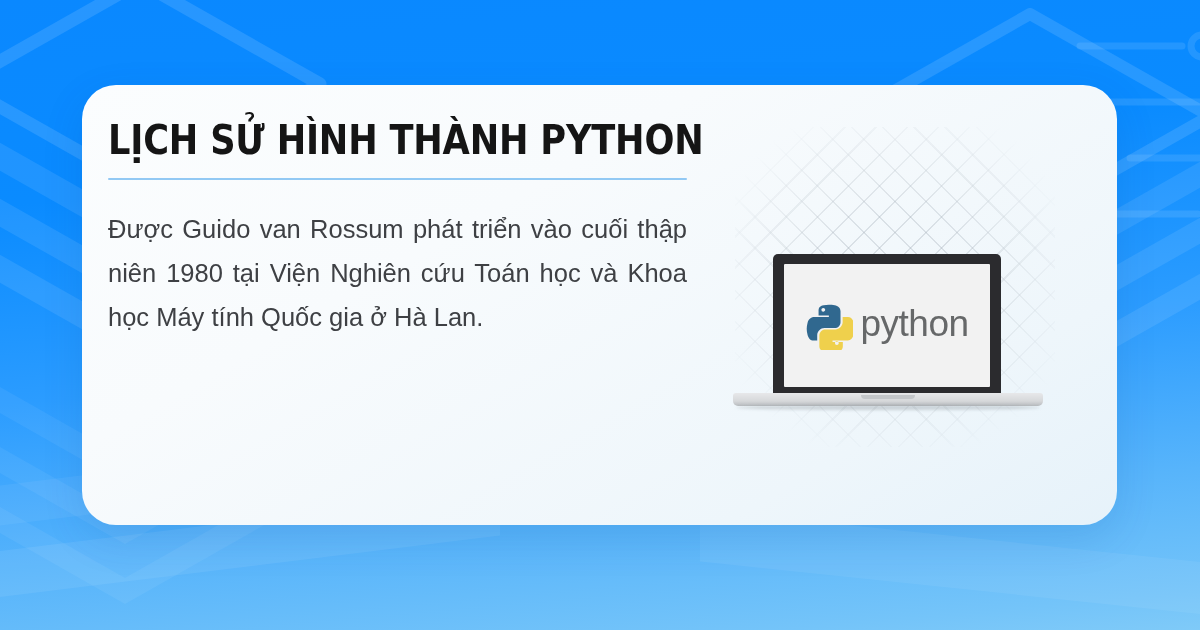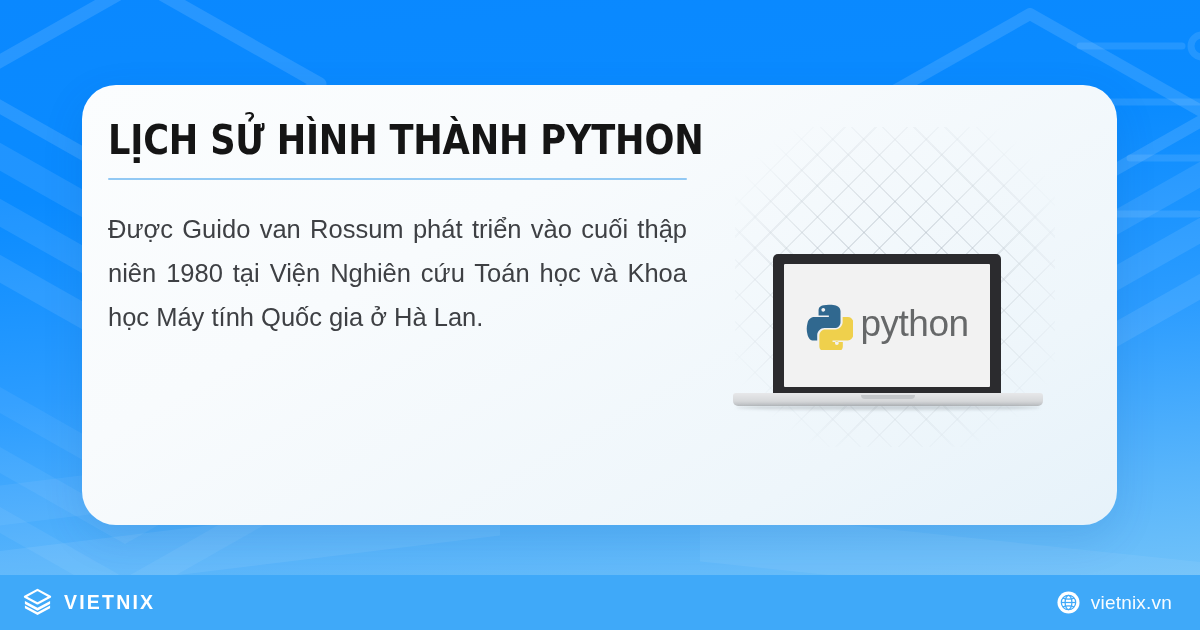--- a/index.html
+++ b/index.html
@@ -322,40 +322,14 @@
           </div>
           <div id="laptop-base"></div>
           <div id="laptop-notch"></div>
           <div id="laptop-shadow"></div>
         </div>
       </div>
 
     </div>
   </div>
 
-  <div id="footer">
-
-    <div id="brand">
-      <svg id="brand-mark" viewBox="0 0 64 64" fill="none" aria-hidden="true">
-        <path d="M32 6 L58 20 L32 34 L6 20 Z" stroke="#ffffff" stroke-width="4.4" fill="none" stroke-linejoin="round"></path>
-        <path d="M6 29 L32 43 L58 29 L58 35 L32 49 L6 35 Z" fill="#ffffff"></path>
-        <path d="M6 38 L32 52 L58 38 L58 44 L32 58 L6 44 Z" fill="#ffffff"></path>
-      </svg>
-      <span id="brand-name">VIETNIX</span>
-    </div>
-
-    <div id="site">
-      <svg id="globe-icon" viewBox="0 0 48 48" aria-hidden="true">
-        <circle cx="24" cy="24" r="23" fill="#ffffff"></circle>
-        <g stroke="#3FA9F9" stroke-width="2.6" fill="none">
-          <circle cx="24" cy="24" r="15"></circle>
-          <ellipse cx="24" cy="24" rx="7" ry="15"></ellipse>
-          <path d="M9 24 H39"></path>
-          <path d="M12 14.5 C17 18, 31 18, 36 14.5"></path>
-          <path d="M12 33.5 C17 30, 31 30, 36 33.5"></path>
-        </g>
-      </svg>
-      <span id="site-url">vietnix.vn</span>
-    </div>
-
-  </div>
 
 </div>
 
 </body></html>

